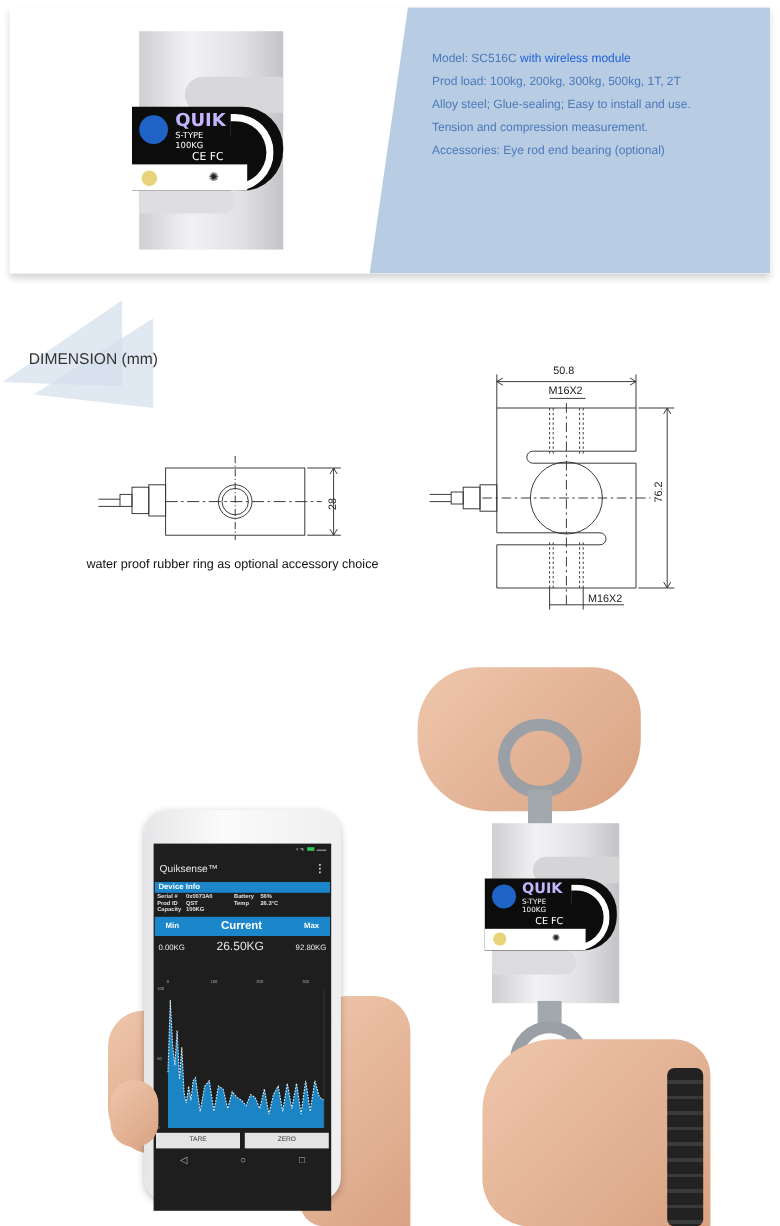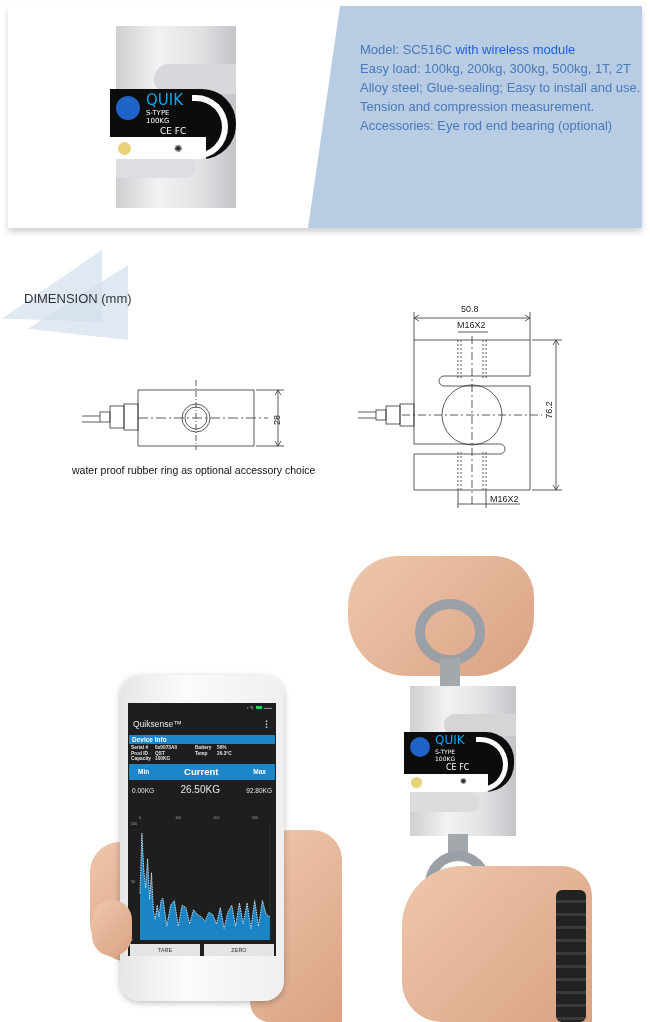--- a/index.html
+++ b/index.html
@@ -13,52 +13,52 @@
     box-shadow: 0 4px 6px rgba(0,0,0,0.18);
     overflow: hidden;
   }
   .banner-blue {
     position: absolute; left: 0; top: 0; width: 634px; height: 222px;
     background: #b8cde4;
     clip-path: polygon(332px 0, 634px 0, 634px 222px, 300px 222px);
   }
   .spec-list { position: absolute; left: 352px; top: 34px; width: 280px; }
   .spec-line {
-    font-size: 13px; line-height: 19px; color: #4a78b8; white-space: nowrap;
+    font-size: 10px; line-height: 19px; color: #4a78b8; white-space: nowrap;
   }
   .spec-line .hl { color: #1f5fd6; }
 
   
   .cell { position: absolute; }
   .cell .body { position: absolute; background: linear-gradient(90deg,#cfcfd2 0%,#f2f2f4 35%,#e2e2e5 70%,#c4c4c8 100%); }
   .cell .slot { position: absolute; background: #ffffff; }
   .cell .label { position: absolute; background: #0c0c0c; border-radius: 0 34px 34px 0; overflow: hidden; }
   .cell .label .dot { position: absolute; border-radius: 50%; background: #1f63c6; }
   .cell .label .led { position: absolute; border-radius: 50%; background: #e8d27a; }
-  .cell .label .brand { position: absolute; color: #0ea5e9; font-weight: normal; font-family: "DejaVu Sans", sans-serif; }
+  .cell .label .brand { position: absolute; color: #c4b5fd; font-weight: bold; font-family: "DejaVu Sans", sans-serif; }
   .cell .label .sub { position: absolute; color: #ffffff; font-weight: normal; font-family: "DejaVu Sans", sans-serif; line-height: 1; }
   .cell .label .strip { position: absolute; background: #ffffff; }
   .cell .label .dcurve { position: absolute; border: 6px solid #ffffff; border-left: none; border-radius: 0 40px 40px 0; }
   .cell .label .sun { position: absolute; color: #222; line-height: 1; }
 
   
   .tri { position: absolute; background: #d5e0ec; opacity: 0.75; }
   .dim-title { position: absolute; left: 24px; top: 291px; font-size: 13px; color: #333333; }
   .caption { position: absolute; left: 72px; top: 464px; font-size: 10.5px; color: #111111; }
   .dim-label { position: absolute; font-size: 9px; color: #222; font-family: "Liberation Sans", sans-serif; }
 
   
   .phone {
     position: absolute; left: 120px; top: 675px; width: 164px; height: 326px;
     background: linear-gradient(90deg,#e6e6e8,#fbfbfb 40%,#efeff1);
     border-radius: 20px;
     box-shadow: 0 2px 6px rgba(0,0,0,0.25);
   }
   .screen {
-    position: absolute; left: 8px; top: 28px; width: 148px; height: 253px;
+    position: absolute; left: 8px; top: 28px; width: 148px; height: 306px;
     background: #1e1e1e; overflow: hidden;
   }
   .statusbar { height: 10px; font-size: 4px; color: #888; text-align: right; padding-right: 4px; line-height: 10px; }
   .statusbar .bat { display: inline-block; width: 6px; height: 3px; background: #35c759; vertical-align: middle; margin: 0 2px; }
   .appbar { height: 22px; display: flex; align-items: center; justify-content: space-between; padding: 0 5px; }
   .app-title { color: #e8e8e8; font-size: 8.5px; }
   .kebab { color: #ddd; font-size: 9px; font-weight: bold; }
   .sec-head { background: #1b86c9; color: #fff; font-size: 6.5px; font-weight: bold; height: 9px; line-height: 9px; padding-left: 3px; margin: 0 1px; }
   .info-grid { padding: 1px 3px; display: grid; grid-template-columns: 24px 40px 22px 40px; row-gap: 0; font-size: 4.8px; color: #e0e0e0; font-weight: bold; line-height: 5.6px; }
   .mcm { background: #1b86c9; height: 16px; display: flex; align-items: center; justify-content: space-between; padding: 0 9px; margin: 1px 1px 0 1px; color: #fff; }
@@ -93,21 +93,21 @@
       <div class="sub" style="left:50px; top:38px; font-size:9px;">CE FC</div>
       <div class="strip" style="left:0; top:48px; width:96px; height:22px;"></div>
       <div class="dcurve" style="left:82px; top:6px; width:36px; height:64px;"></div>
       <div class="led" style="left:8px; top:53px; width:13px; height:13px;"></div>
       <div class="sun" style="left:64px; top:55px; font-size:10px;">✺</div>
     </div>
   </div>
 
   <div class="spec-list">
     <div class="spec-line"><span>Model: SC516C </span><span class="hl">with wireless module</span></div>
-    <div class="spec-line">Easy load: 100kg, 200kg, 300kg, 500kg, 1T, 2T</div>
+    <div class="spec-line">Prod load: 100kg, 200kg, 300kg, 500kg, 1T, 2T</div>
     <div class="spec-line">Alloy steel; Glue-sealing; Easy to install and use.</div>
     <div class="spec-line">Tension and compression measurement.</div>
     <div class="spec-line">Accessories: Eye rod end bearing (optional)</div>
   </div>
 </div>
 
 <div class="tri" style="left:2px; top:250px; width:100px; height:72px; clip-path: polygon(100% 0, 100% 100%, 0 95%);"></div>
 <div class="tri" style="left:28px; top:265px; width:100px; height:75px; clip-path: polygon(100% 0, 100% 100%, 0 85%);"></div>
 <div class="dim-title">DIMENSION (mm)</div>
 

